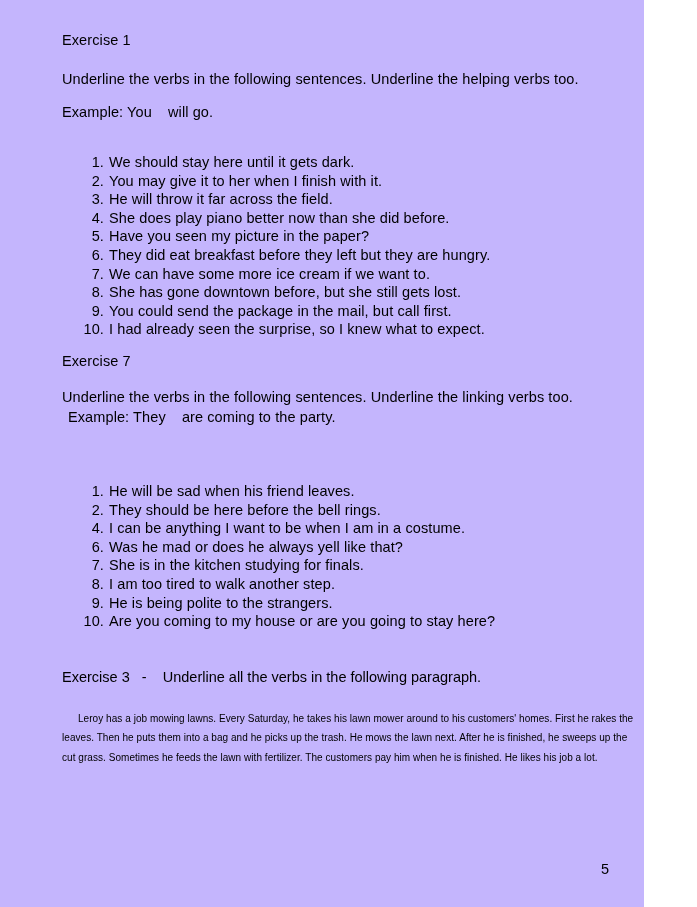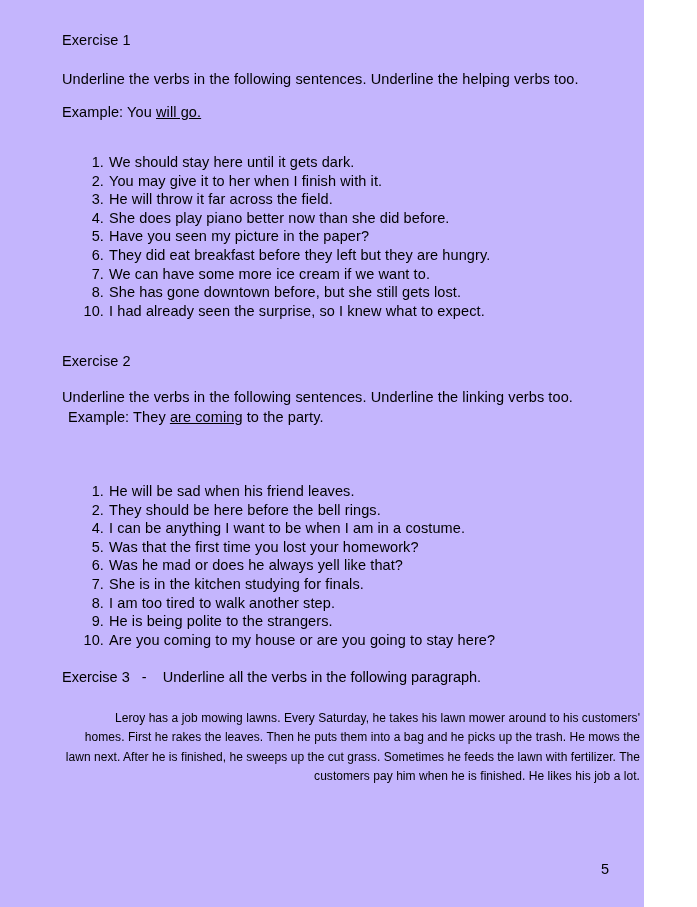--- a/index.html
+++ b/index.html
@@ -37,47 +37,47 @@
   }
   .example {
     font-size: 14.5px;
     line-height: 19px;
     letter-spacing: 0.1px;
   }
   .example-indent {
     padding-left: 6px;
   }
   .u {
-    text-decoration: underline;
     text-underline-offset: 1px;
+    margin-left: 12px;
   }
   ol.sentences {
     list-style: none;
     margin: 16px;
     padding: 0;
   }
   ol.sentences li {
     font-size: 14.5px;
     line-height: 18.6px;
     letter-spacing: 0.1px;
     white-space: nowrap;
   }
   .num {
     display: inline-block;
     width: 26px;
     text-align: right;
     margin-right: 5px;
   }
   .para {
-    font-size: 12px;
+    font-size: 10px;
     line-height: 19.4px;
     letter-spacing: 0.05px;
     text-indent: 16px;
     width: 578px;
-    text-align: right;
+    text-align: left;
   }
   .ex3-head {
     font-size: 14.5px;
     line-height: 19px;
     white-space: pre;
   }
   .page-number {
     position: absolute;
     right: 35px;
     top: 861px;
@@ -116,42 +116,42 @@
     <div class="b-ex1-list">
       <ol class="sentences" id="ex1-list">
           <li><span class="num">1.</span><span>We should stay here until it gets dark.</span></li>
           <li><span class="num">2.</span><span>You may give it to her when I finish with it.</span></li>
           <li><span class="num">3.</span><span>He will throw it far across the field.</span></li>
           <li><span class="num">4.</span><span>She does play piano better now than she did before.</span></li>
           <li><span class="num">5.</span><span>Have you seen my picture in the paper?</span></li>
           <li><span class="num">6.</span><span>They did eat breakfast before they left but they are hungry.</span></li>
           <li><span class="num">7.</span><span>We can have some more ice cream if we want to.</span></li>
           <li><span class="num">8.</span><span>She has gone downtown before, but she still gets lost.</span></li>
+          <li><span class="num">9.</span><span>You could send the package in the mail, but call first.</span></li>
           <li><span class="num">10.</span><span>I had already seen the surprise, so I knew what to expect.</span></li>
         </ol>
     </div>
 
     <div class="b-ex2-title">
-      <div class="exercise-title">Exercise 2</div>
+      <div class="exercise-title">Exercise 7</div>
     </div>
 
     <div class="b-ex2-instr">
       <div class="instruction">Underline the verbs in the following sentences. Underline the linking verbs too.</div>
     </div>
 
     <div class="b-ex2-example">
       <div class="example example-indent"><span>Example: They </span><span class="u">are coming</span><span> to the party.</span></div>
     </div>
 
     <div class="b-ex2-list">
       <ol class="sentences" id="ex2-list">
           <li><span class="num">1.</span><span>He will be sad when his friend leaves.</span></li>
           <li><span class="num">2.</span><span>They should be here before the bell rings.</span></li>
           <li><span class="num">4.</span><span>I can be anything I want to be when I am in a costume.</span></li>
-          <li><span class="num">5.</span><span>Was that the first time you lost your homework?</span></li>
           <li><span class="num">6.</span><span>Was he mad or does he always yell like that?</span></li>
           <li><span class="num">7.</span><span>She is in the kitchen studying for finals.</span></li>
           <li><span class="num">8.</span><span>I am too tired to walk another step.</span></li>
           <li><span class="num">9.</span><span>He is being polite to the strangers.</span></li>
           <li><span class="num">10.</span><span>Are you coming to my house or are you going to stay here?</span></li>
         </ol>
     </div>
 
     <div class="b-ex3-head">
       <div class="ex3-head">Exercise 3   -    Underline all the verbs in the following paragraph.</div>

